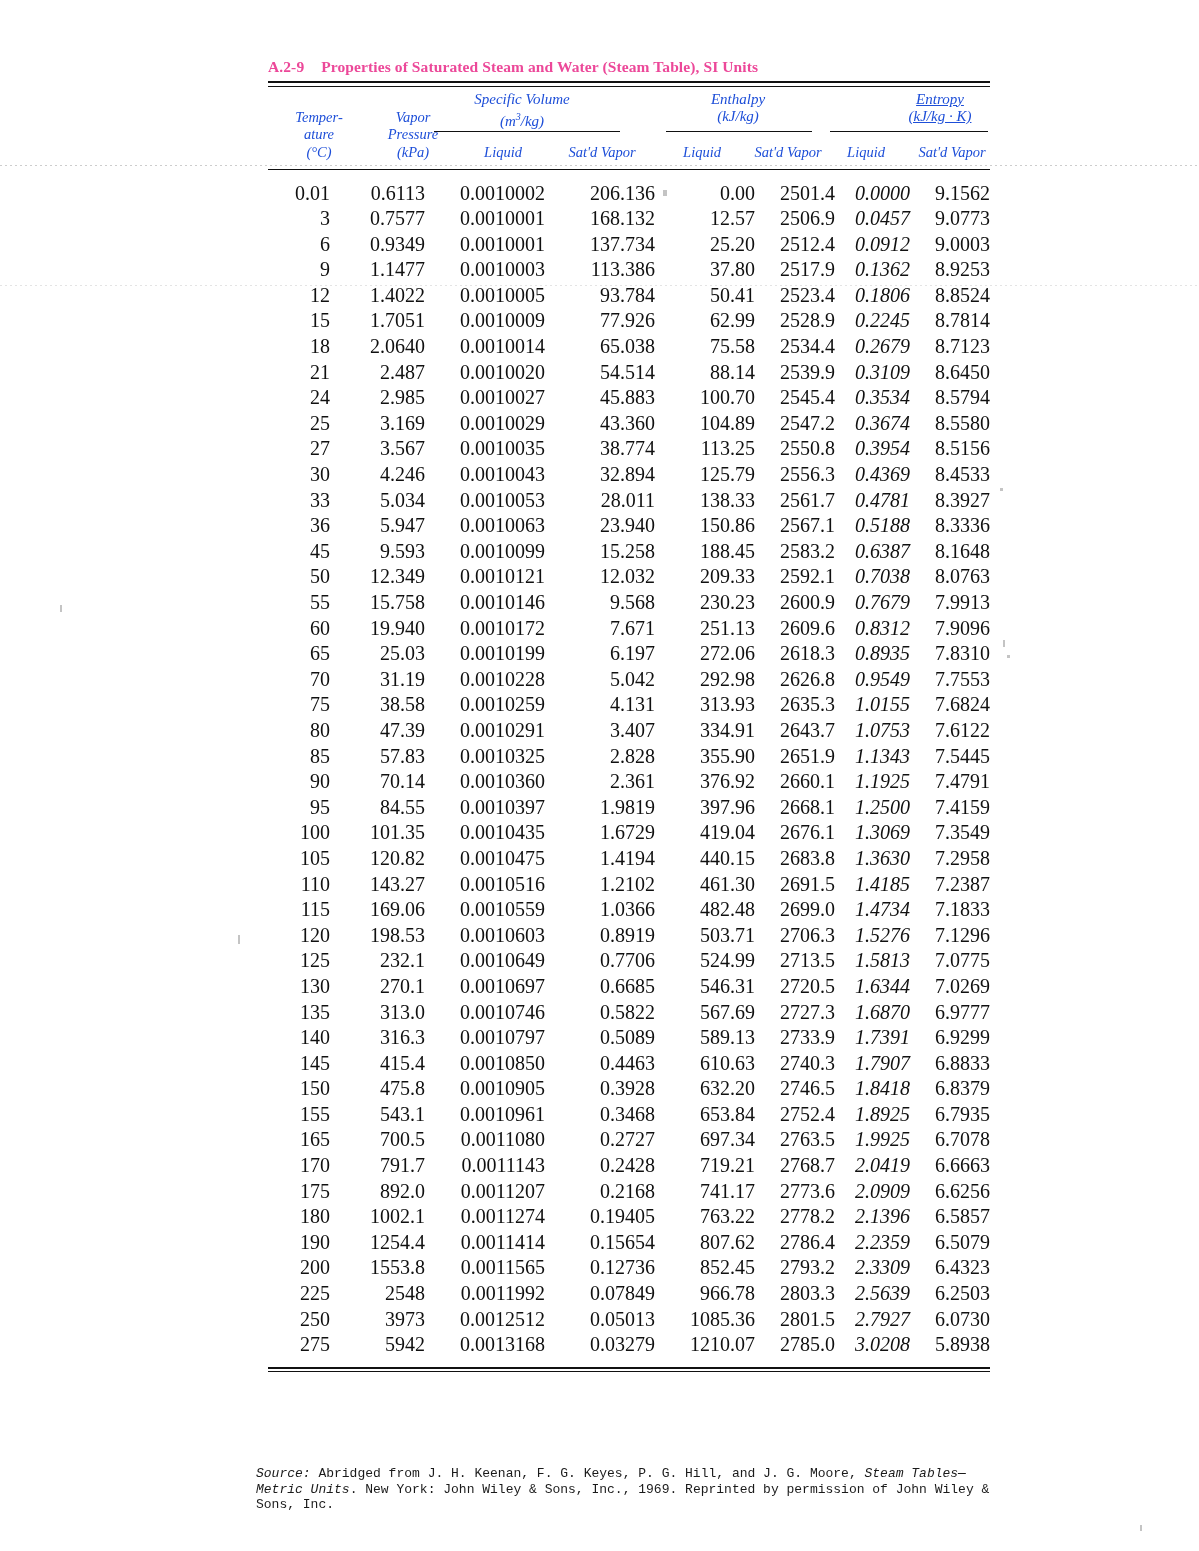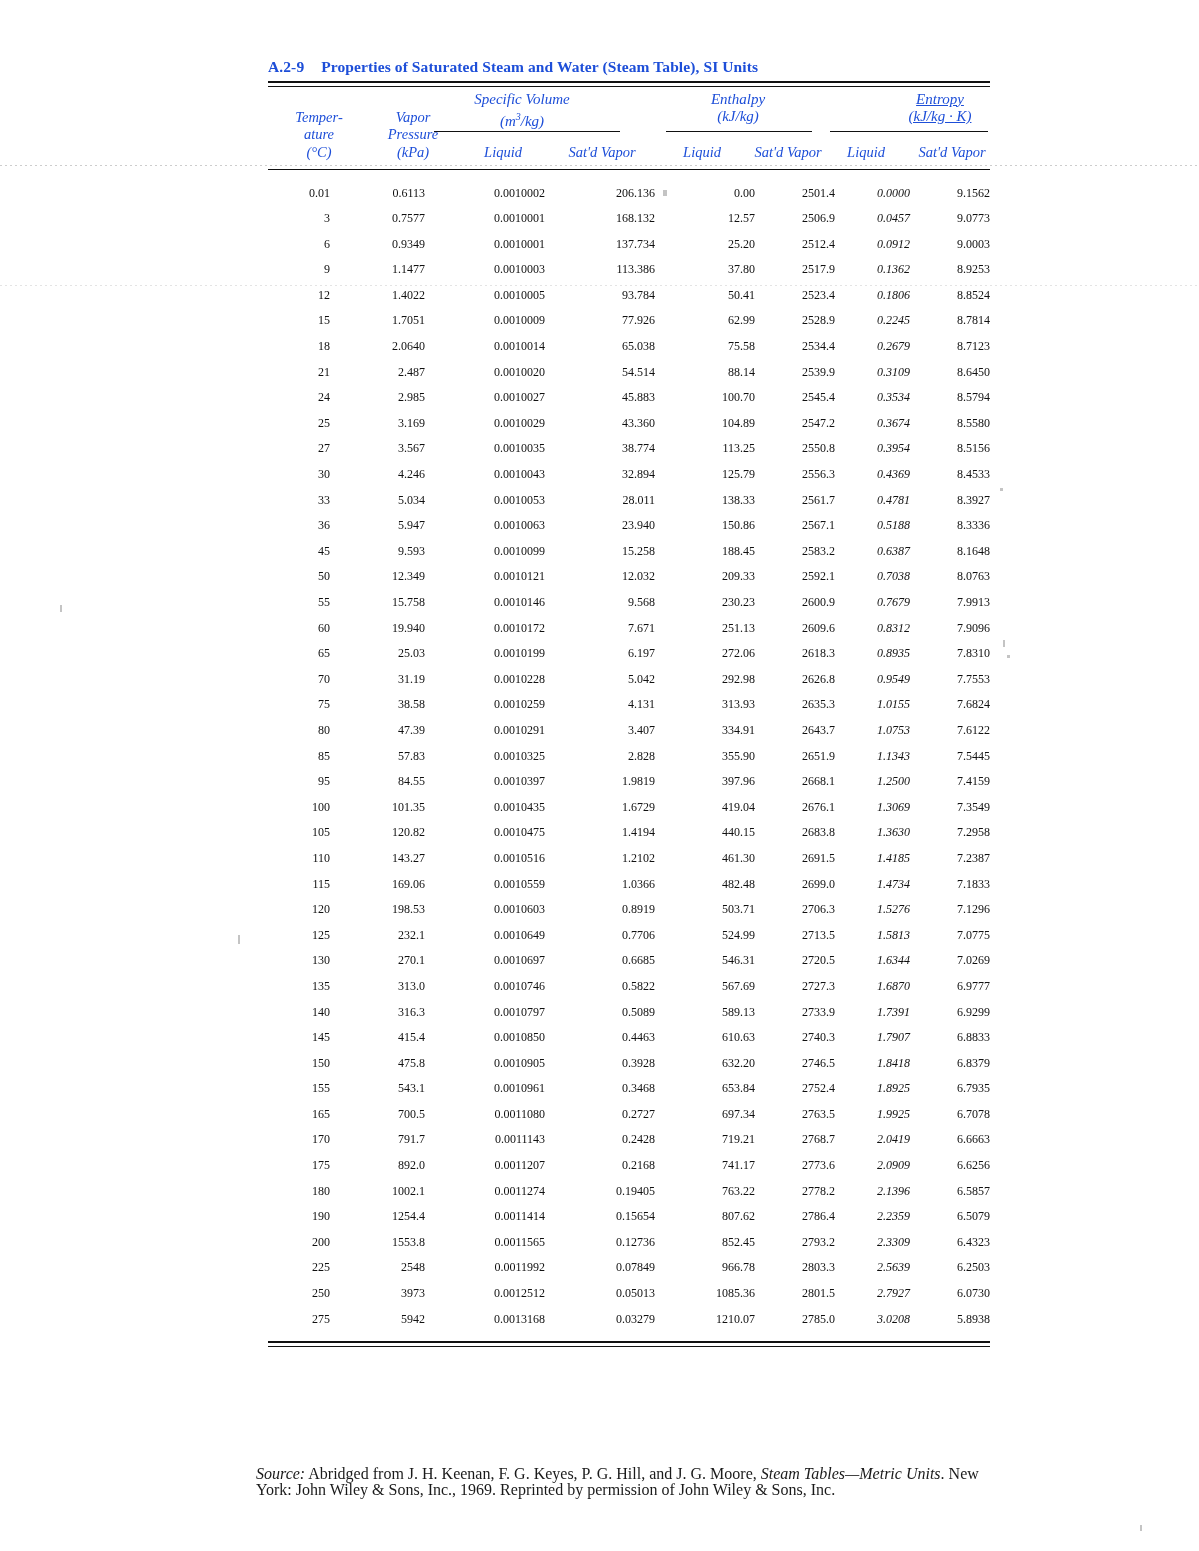--- a/index.html
+++ b/index.html
@@ -56,21 +56,21 @@
     top: 58px;
     width: 722px;
   }
 
   
   .table-title {
     font-family: "Liberation Serif", "DejaVu Serif", serif;
     font-weight: bold;
     font-size: 15.5px;
     letter-spacing: 0.1px;
-    color: #1d4ed8;
+    color: #ec4899;
     white-space: nowrap;
     margin-bottom: 5px;
   }
   .table-title .tnum {
     display: inline-block;
     margin-right: 17px;
   }
 
   
   .rule-double {
@@ -112,21 +112,21 @@
   .grule {
     position: absolute;
     height: 0;
     border-top: 1.3px solid #111;
   }
 
   
   table.steam {
     width: 100%;
     border-collapse: collapse;
-    font-size: 12px;
+    font-size: 20px;
     color: #101010;
   }
   table.steam td {
     padding: 0;
     height: 25.6px;
     line-height: 25.6px;
     text-align: right;
     font-variant-numeric: lining-nums tabular-nums;
     white-space: nowrap;
   }
@@ -142,24 +142,24 @@
 
   .tbody-pad-top { height: 11px; }
   .tbody-pad-bot { height: 9px; }
 
   
   .source-note {
     position: absolute;
     left: 256px;
     top: 1466px;
     width: 740px;
-    font-size: 16px;
+    font-size: 13px;
     line-height: 15.5px;
     color: #1a1a1a;
-    font-family: Liberation Serif, serif;
+    font-family: Liberation Mono, monospace;
   }
   .source-note .lead {
     font-style: italic;
   }
   .source-note .work {
     font-style: italic;
   }
 </style>
 </head>
 <body>
@@ -457,20 +457,30 @@
             <td class="c-temp">85</td>
             <td class="c-press">57.83</td>
             <td class="c-vliq">0.0010325</td>
             <td class="c-vvap">2.828</td>
             <td class="c-hliq">355.90</td>
             <td class="c-hvap">2651.9</td>
             <td class="c-sliq">1.1343</td>
             <td class="c-svap">7.5445</td>
           </tr>
           <tr>
+            <td class="c-temp">90</td>
+            <td class="c-press">70.14</td>
+            <td class="c-vliq">0.0010360</td>
+            <td class="c-vvap">2.361</td>
+            <td class="c-hliq">376.92</td>
+            <td class="c-hvap">2660.1</td>
+            <td class="c-sliq">1.1925</td>
+            <td class="c-svap">7.4791</td>
+          </tr>
+          <tr>
             <td class="c-temp">95</td>
             <td class="c-press">84.55</td>
             <td class="c-vliq">0.0010397</td>
             <td class="c-vvap">1.9819</td>
             <td class="c-hliq">397.96</td>
             <td class="c-hvap">2668.1</td>
             <td class="c-sliq">1.2500</td>
             <td class="c-svap">7.4159</td>
           </tr>
           <tr>

